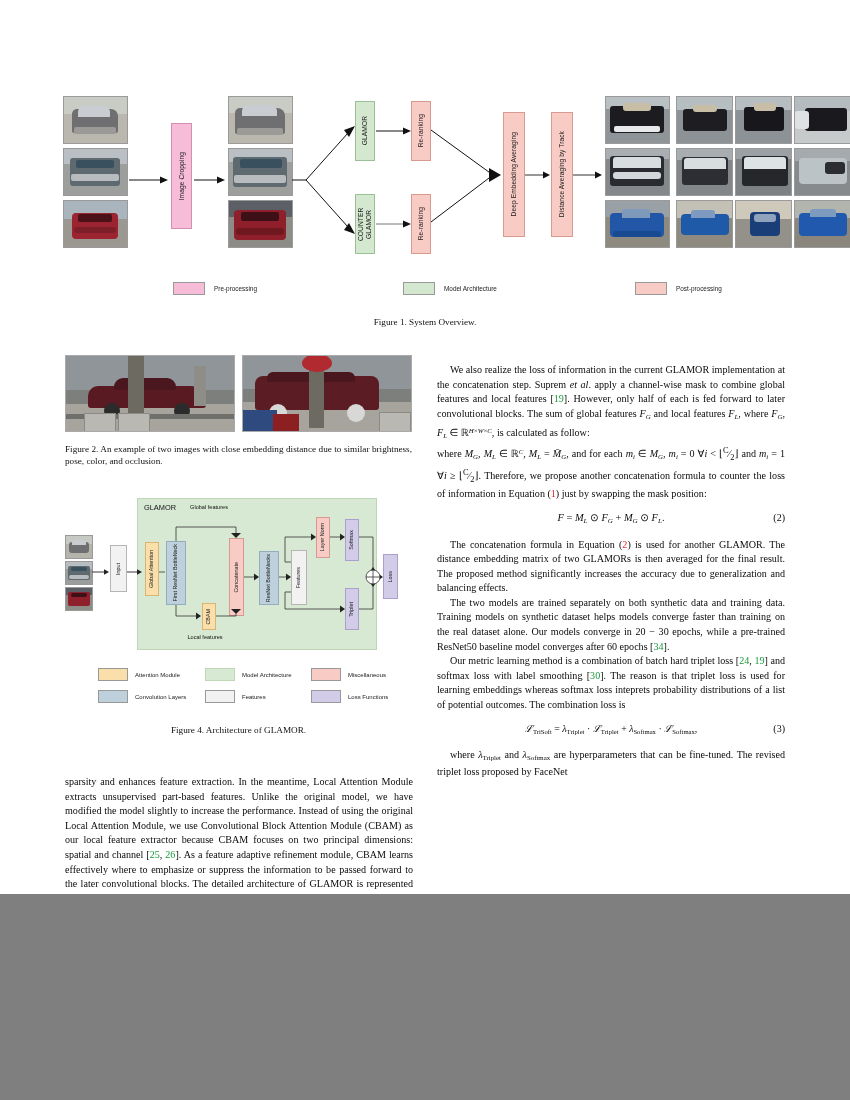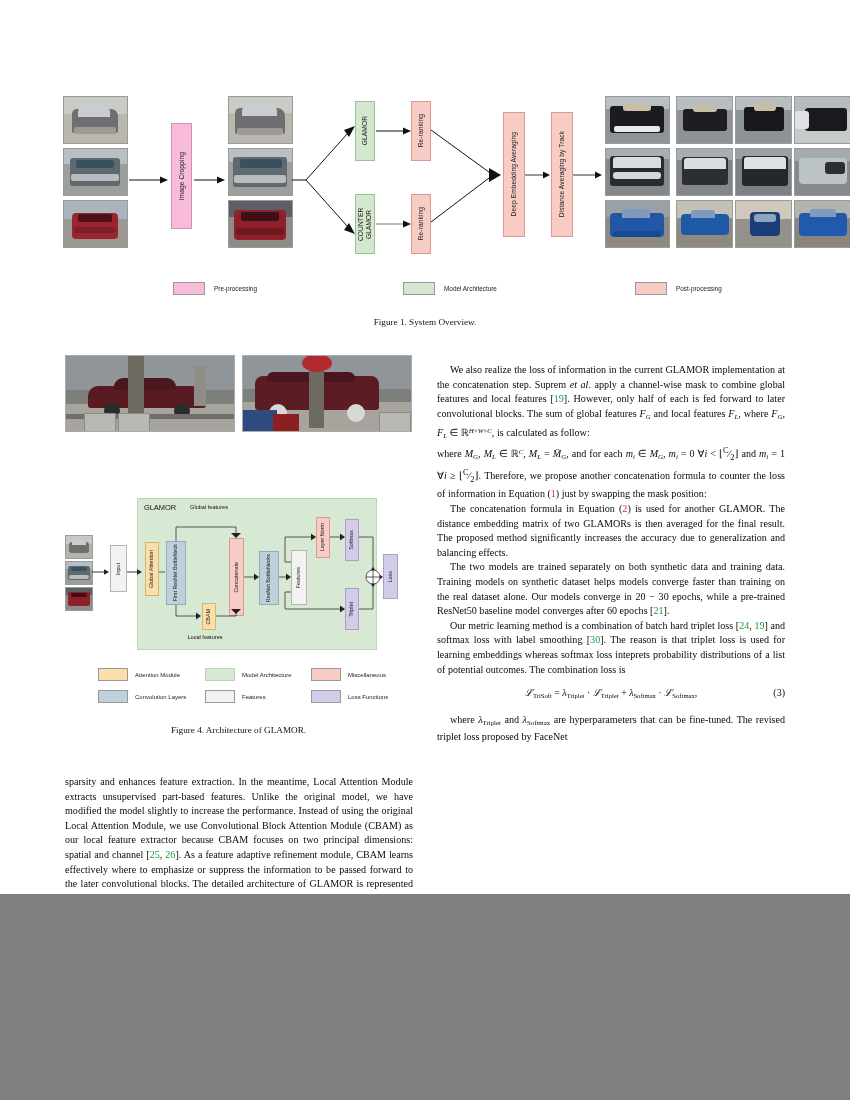--- a/index.html
+++ b/index.html
@@ -302,20 +302,21 @@
       <div style="position:absolute;left:26px;top:48px;width:18px;height:18px;border-radius:50%;background:#d8d8d6;"></div>
       <div style="position:absolute;left:104px;top:48px;width:18px;height:18px;border-radius:50%;background:#d8d8d6;"></div>
       <div style="position:absolute;left:66px;top:2px;width:15px;height:70px;background:#6d6a62;"></div>
       <div style="position:absolute;left:59px;top:-2px;width:30px;height:18px;background:#b02a2f;border-radius:50%;"></div>
       <div style="position:absolute;left:0;top:54px;width:34px;height:21px;background:#2e4a7e;"></div>
       <div style="position:absolute;left:30px;top:58px;width:26px;height:17px;background:#8b1f22;"></div>
       <div style="position:absolute;left:136px;top:56px;width:30px;height:19px;background:#b9b8b2;border:0.5px solid #8b8b86;"></div>
     </div>
   </div>
 
+  <div class="fig-caption" style="position:absolute;left:65px;top:443px;width:347px;">Figure 2. An example of two images with close embedding distance due to similar brightness, pose, color, and occlusion.</div>
 
   <div id="fig3">
     <div class="g-panel"></div>
     <div class="ttl" style="left:79px;top:11px;">GLAMOR</div>
 
     <div style="position:absolute;left:0px;top:43px;display:flex;flex-direction:column;gap:2px;">
       <div class="thumb" style="width:26px;height:22px;background:linear-gradient(#c7c9c4 0 36%,#b5b3aa 36% 100%);">
         <div class="body1" style="left:3px;top:6px;width:20px;height:11px;background:#6f6f72;border-radius:3px;"></div>
         <div class="body1" style="left:6px;top:4px;width:14px;height:5px;background:#c9ccd1;border-radius:3px 3px 0 0;"></div>
       </div>
@@ -463,24 +464,28 @@
   <div class="col" style="left:65px;top:775px;">
     <p style="text-indent:0;">sparsity and enhances feature extraction. In the meantime, Local Attention Module extracts unsupervised part-based features. Unlike the original model, we have modified the model slightly to increase the performance. Instead of using the original Local Attention Module, we use Convolutional Block Attention Module (CBAM) as our local feature extractor because CBAM focuses on two principal dimensions: spatial and channel [<span class="cg">25</span>, <span class="cg">26</span>]. As a feature adaptive refinement module, CBAM learns effectively where to emphasize or suppress the information to be passed forward to the later convolutional blocks. The detailed architecture of GLAMOR is represented in Figure <span class="cr">3</span>.</p>
   </div>
 
   <div class="col" style="left:437px;top:363px;">
     <p>We also realize the loss of information in the current GLAMOR implementation at the concatenation step. Suprem <i>et al</i>. apply a channel-wise mask to combine global features and local features [<span class="cg">19</span>]. However, only half of each is fed forward to later convolutional blocks. The sum of global features <i>F</i><span class="sub"><i>G</i></span> and local features <i>F</i><span class="sub"><i>L</i></span>, where <i>F</i><span class="sub"><i>G</i></span>, <i>F</i><span class="sub"><i>L</i></span> ∈ ℝ<span class="sup"><i>H</i>×<i>W</i>×<i>C</i></span>, is calculated as follow:</p>
 
 
     <p style="text-indent:0;">where <i>M</i><span class="sub"><i>G</i></span>, <i>M</i><span class="sub"><i>L</i></span> ∈ ℝ<span class="sup"><i>C</i></span>, <i>M</i><span class="sub"><i>L</i></span> = <i>M̄</i><span class="sub"><i>G</i></span>, and for each <i>m</i><span class="sub"><i>i</i></span> ∈ <i>M</i><span class="sub"><i>G</i></span>, <i>m</i><span class="sub"><i>i</i></span> = 0 ∀<i>i</i> &lt; ⌊<sup>C</sup>⁄<sub>2</sub>⌋ and <i>m</i><span class="sub"><i>i</i></span> = 1 ∀<i>i</i> ≥ ⌊<sup>C</sup>⁄<sub>2</sub>⌋. Therefore, we propose another concatenation formula to counter the loss of information in Equation (<span class="cr">1</span>) just by swapping the mask position:</p>
 
+    <div class="eq">
+      <span><i>F</i> = <i>M</i><span class="sub"><i>L</i></span> ⊙ <i>F</i><span class="sub"><i>G</i></span> + <i>M</i><span class="sub"><i>G</i></span> ⊙ <i>F</i><span class="sub"><i>L</i></span>.</span>
+      <span class="eqn">(2)</span>
+    </div>
 
     <p>The concatenation formula in Equation (<span class="cr">2</span>) is used for another GLAMOR. The distance embedding matrix of two GLAMORs is then averaged for the final result. The proposed method significantly increases the accuracy due to generalization and balancing effects.</p>
 
-    <p>The two models are trained separately on both synthetic data and training data. Training models on synthetic dataset helps models converge faster than training on the real dataset alone. Our models converge in 20 − 30 epochs, while a pre-trained ResNet50 baseline model converges after 60 epochs [<span class="cg">21</span>].</p>
+    <p>The two models are trained separately on both synthetic data and training data. Training models on synthetic dataset helps models converge faster than training on the real dataset alone. Our models converge in 20 − 30 epochs, while a pre-trained ResNet50 baseline model converges after 60 epochs [<span class="cg">34</span>].</p>
 
     <p>Our metric learning method is a combination of batch hard triplet loss [<span class="cg">24</span>, <span class="cg">19</span>] and softmax loss with label smoothing [<span class="cg">30</span>]. The reason is that triplet loss is used for learning embeddings whereas softmax loss inteprets probability distributions of a list of potential outcomes. The combination loss is</p>
 
     <div class="eq" style="font-size:9.8px;">
       <span><i>ℒ</i><span class="sub">TriSoft</span> = <i>λ</i><span class="sub">Triplet</span> · <i>ℒ</i><span class="sub">Triplet</span> + <i>λ</i><span class="sub">Softmax</span> · <i>ℒ</i><span class="sub">Softmax</span>,</span>
       <span class="eqn">(3)</span>
     </div>
 
     <p>where <i>λ</i><span class="sub">Triplet</span> and <i>λ</i><span class="sub">Softmax</span> are hyperparameters that can be fine-tuned. The revised triplet loss proposed by FaceNet</p>
   </div>

